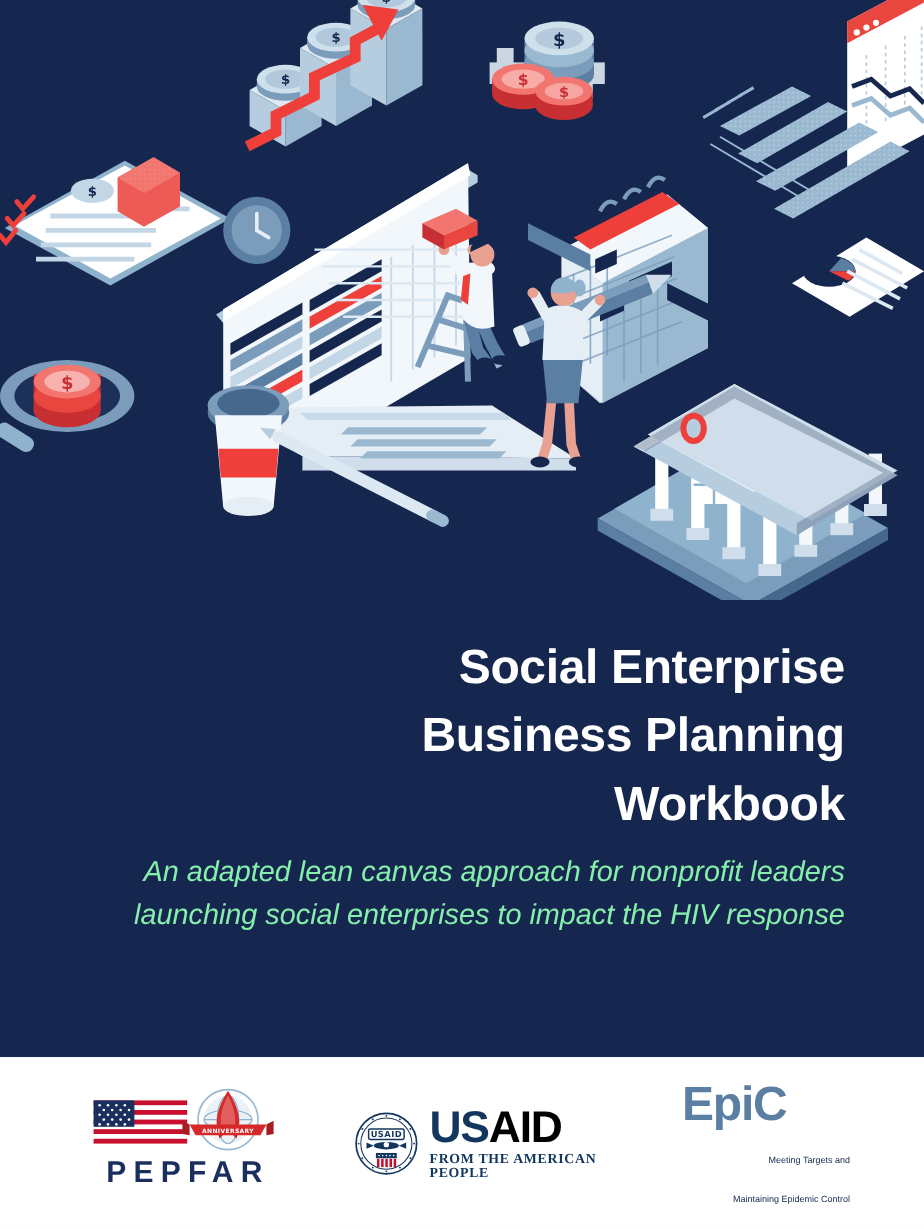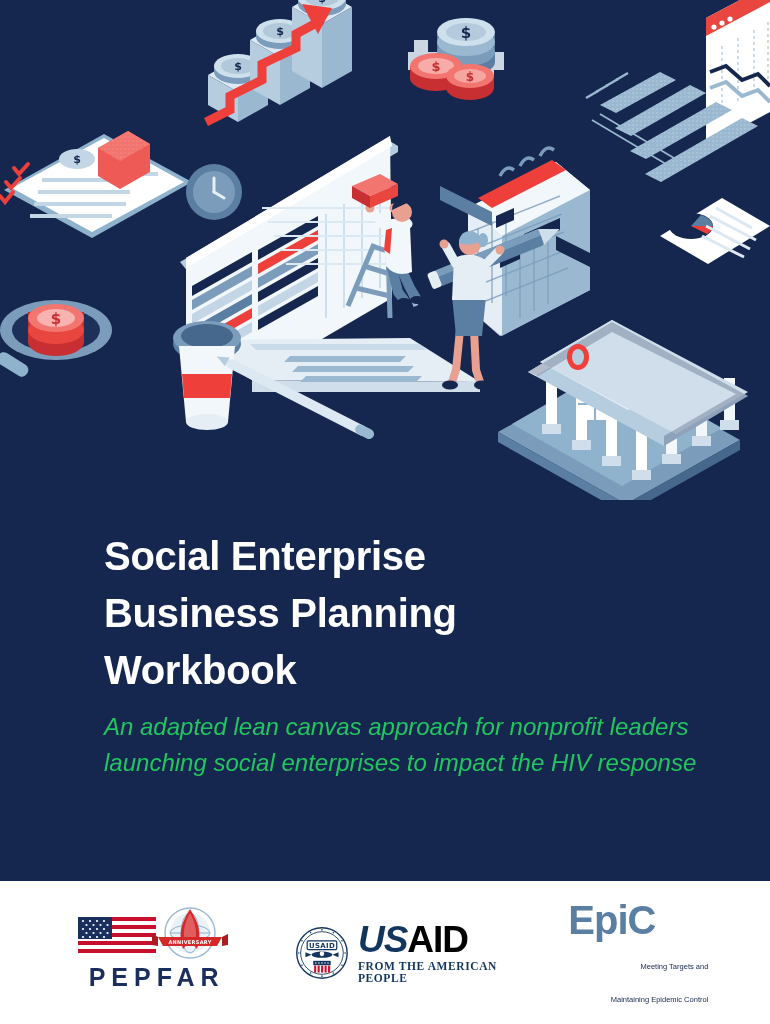--- a/index.html
+++ b/index.html
@@ -15,33 +15,33 @@
     position:absolute;left:0;top:0;width:770px;height:881px;
     background:#16274f;overflow:hidden;
   }
 
   
   .illo{position:absolute;left:0;top:0;width:770px;height:500px;}
   .illo svg{display:block;}
 
   
   .titleblock{
-    position:absolute;left:104px;top:528px;width:600px;
+    position:absolute;left:104px;top:528px;width:600px;text-align:right;
   }
   .title{
     color:#ffffff;
     font-size:40px;
     font-weight:bold;
     line-height:57px;
     letter-spacing:-0.3px;
     margin:0;
     white-space:pre-line;
   }
   .subtitle{
-    color:#22c55e;
+    color:#86efac;
     font-size:24px;
     font-style:italic;
     font-weight:normal;
     line-height:36px;
     margin:10px 0 0 0;
     white-space:pre-line;
   }
 
   
   .footer{
@@ -60,21 +60,21 @@
   .pepfar-top{display:flex;align-items:flex-end;height:48px;position:relative;}
   .pepfar-word{
     color:#1b2f5e;font-size:25px;font-weight:bold;letter-spacing:6px;
     margin-top:2px;text-align:center;
   }
 
   
   .usaid{width:230px;}
   .usaid-text{margin-left:9px;}
   .usaid-word{font-size:37px;font-weight:bold;line-height:36px;letter-spacing:-1px;}
-  .usaid-us{color:#12365e;font-style:italic;}
+  .usaid-us{color:#12365e;}
   .usaid-aid{color:#000000;}
   .usaid-tag{
     color:#12365e;font-size:11.5px;font-weight:bold;letter-spacing:0.6px;
     margin-top:2px;
     font-family:Liberation Serif, serif;
   }
 
   
   .epic{flex-direction:column;align-items:flex-start;width:140px;gap:22px;}
   .epic-word{

